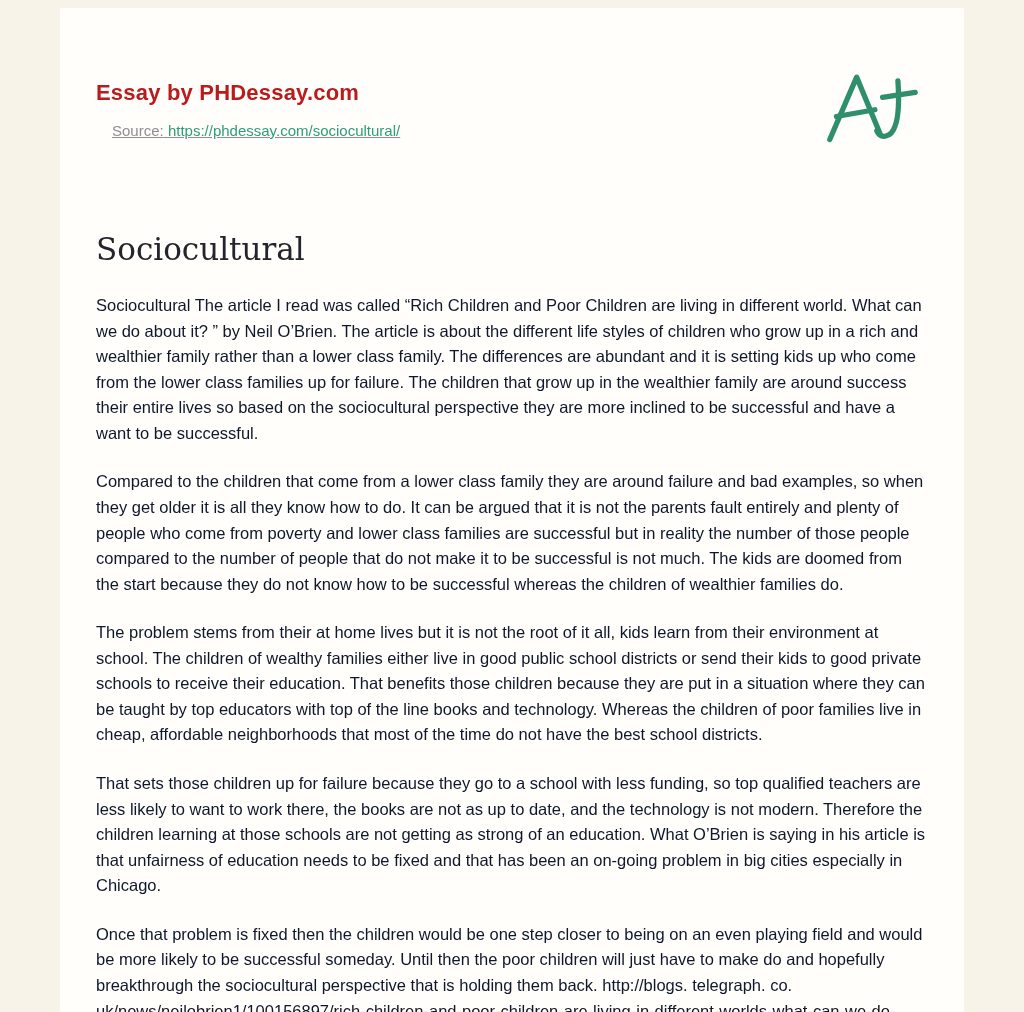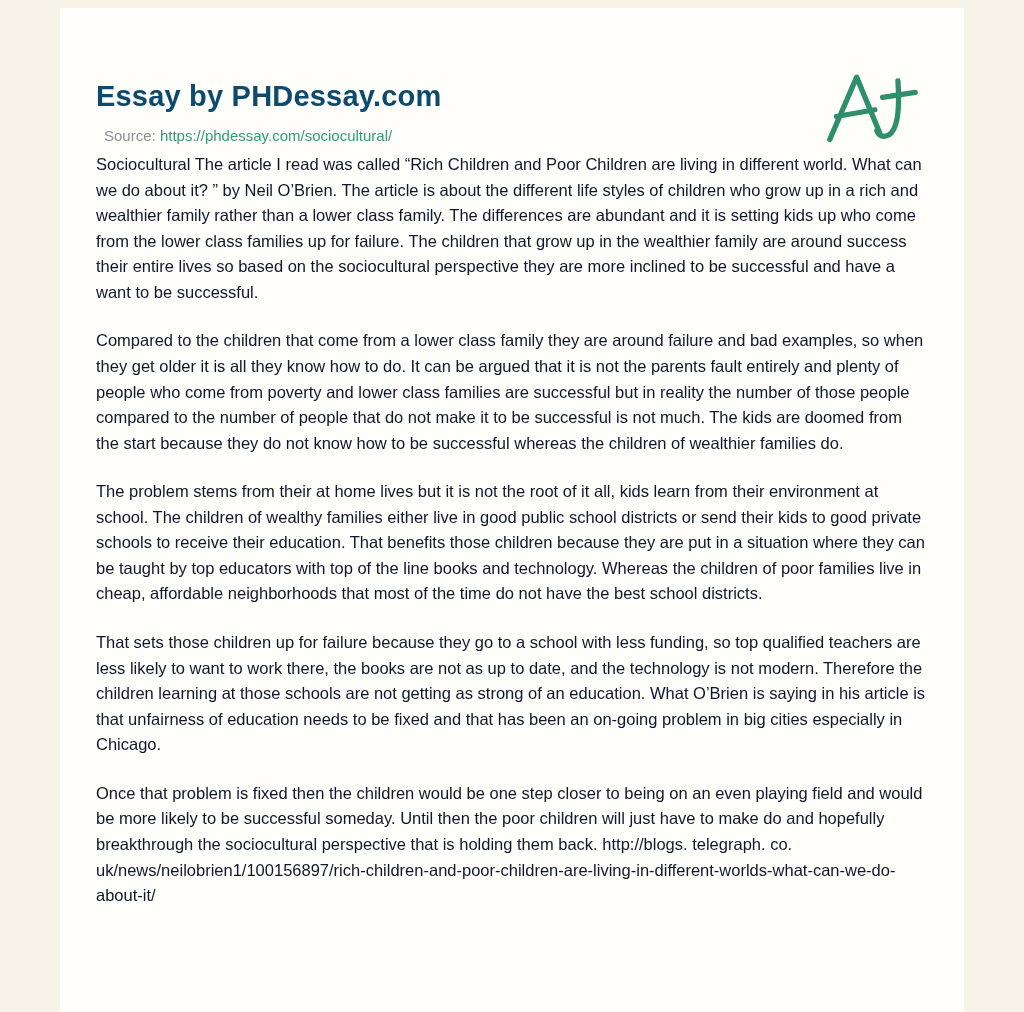--- a/index.html
+++ b/index.html
@@ -18,30 +18,31 @@
   .card {
     position: relative;
     width: 904px;
     margin: 0 auto;
     min-height: 1004px;
     background: #fffefb;
     box-sizing: border-box;
     padding: 72px 36px 48px 36px;
   }
   .header-title {
-    font-size: 29px;
+    font-size: 22px;
     font-weight: 700;
-    color: #0c4a6e;
+    color: #b91c1c;
     letter-spacing: 0.2px;
     margin: 0 0 14px 0;
   }
   .source-line {
     font-size: 15px;
     color: #8f8f93;
-    margin: 8px;
+    margin: 16px;
+    text-decoration: underline;
   }
   .source-link {
     color: #2f9e77;
     text-decoration: none;
   }
   .logo {
     position: absolute;
     top: 62px;
     right: 44px;
     width: 96px;
@@ -79,20 +80,21 @@
       </svg>
     </div>
 
     <h1 class="header-title">Essay by PHDessay.com</h1>
 
     <p class="source-line">
       <span>Source:</span>
       <a class="source-link" href="#">https://phdessay.com/sociocultural/</a>
     </p>
 
+    <h2 class="essay-title">Sociocultural</h2>
 
     <div class="essay-body">
       <p>Sociocultural The article I read was called “Rich Children and Poor Children are living in different world. What can we do about it? ” by Neil O’Brien. The article is about the different life styles of children who grow up in a rich and wealthier family rather than a lower class family. The differences are abundant and it is setting kids up who come from the lower class families up for failure. The children that grow up in the wealthier family are around success their entire lives so based on the sociocultural perspective they are more inclined to be successful and have a want to be successful.</p>
       <p>Compared to the children that come from a lower class family they are around failure and bad examples, so when they get older it is all they know how to do. It can be argued that it is not the parents fault entirely and plenty of people who come from poverty and lower class families are successful but in reality the number of those people compared to the number of people that do not make it to be successful is not much. The kids are doomed from the start because they do not know how to be successful whereas the children of wealthier families do.</p>
       <p>The problem stems from their at home lives but it is not the root of it all, kids learn from their environment at school. The children of wealthy families either live in good public school districts or send their kids to good private schools to receive their education. That benefits those children because they are put in a situation where they can be taught by top educators with top of the line books and technology. Whereas the children of poor families live in cheap, affordable neighborhoods that most of the time do not have the best school districts.</p>
       <p>That sets those children up for failure because they go to a school with less funding, so top qualified teachers are less likely to want to work there, the books are not as up to date, and the technology is not modern. Therefore the children learning at those schools are not getting as strong of an education. What O’Brien is saying in his article is that unfairness of education needs to be fixed and that has been an on-going problem in big cities especially in Chicago.</p>
       <p>Once that problem is fixed then the children would be one step closer to being on an even playing field and would be more likely to be successful someday. Until then the poor children will just have to make do and hopefully breakthrough the sociocultural perspective that is holding them back. http://blogs. telegraph. co. uk/news/neilobrien1/100156897/rich-children-and-poor-children-are-living-in-different-worlds-what-can-we-do-about-it/</p>
     </div>
 
   </div>

